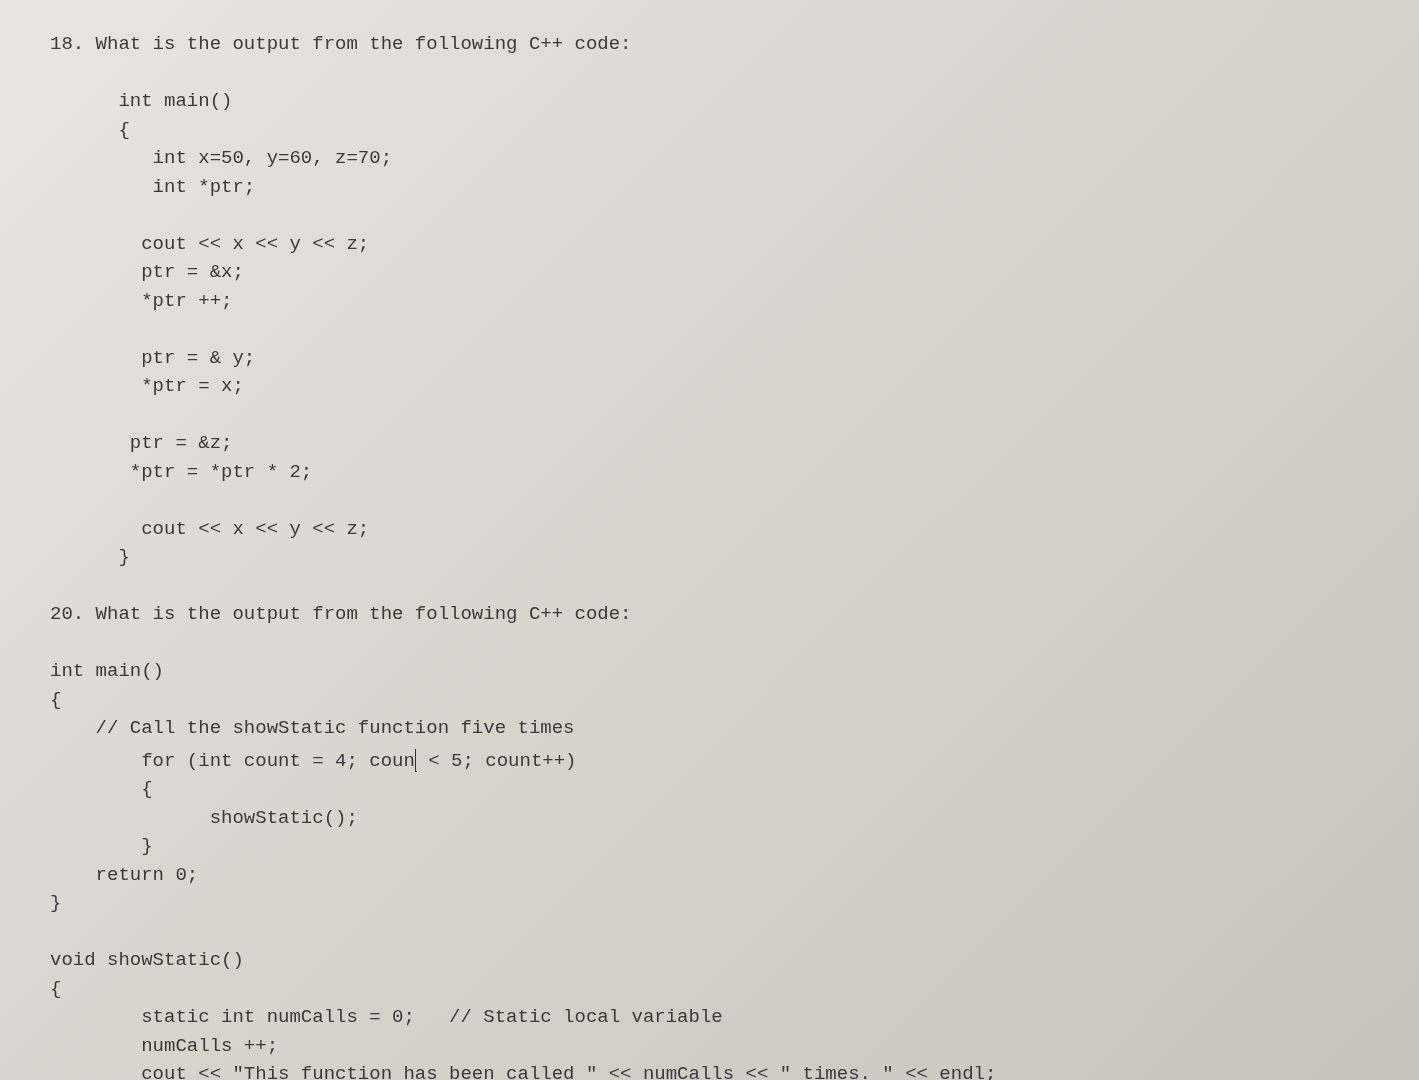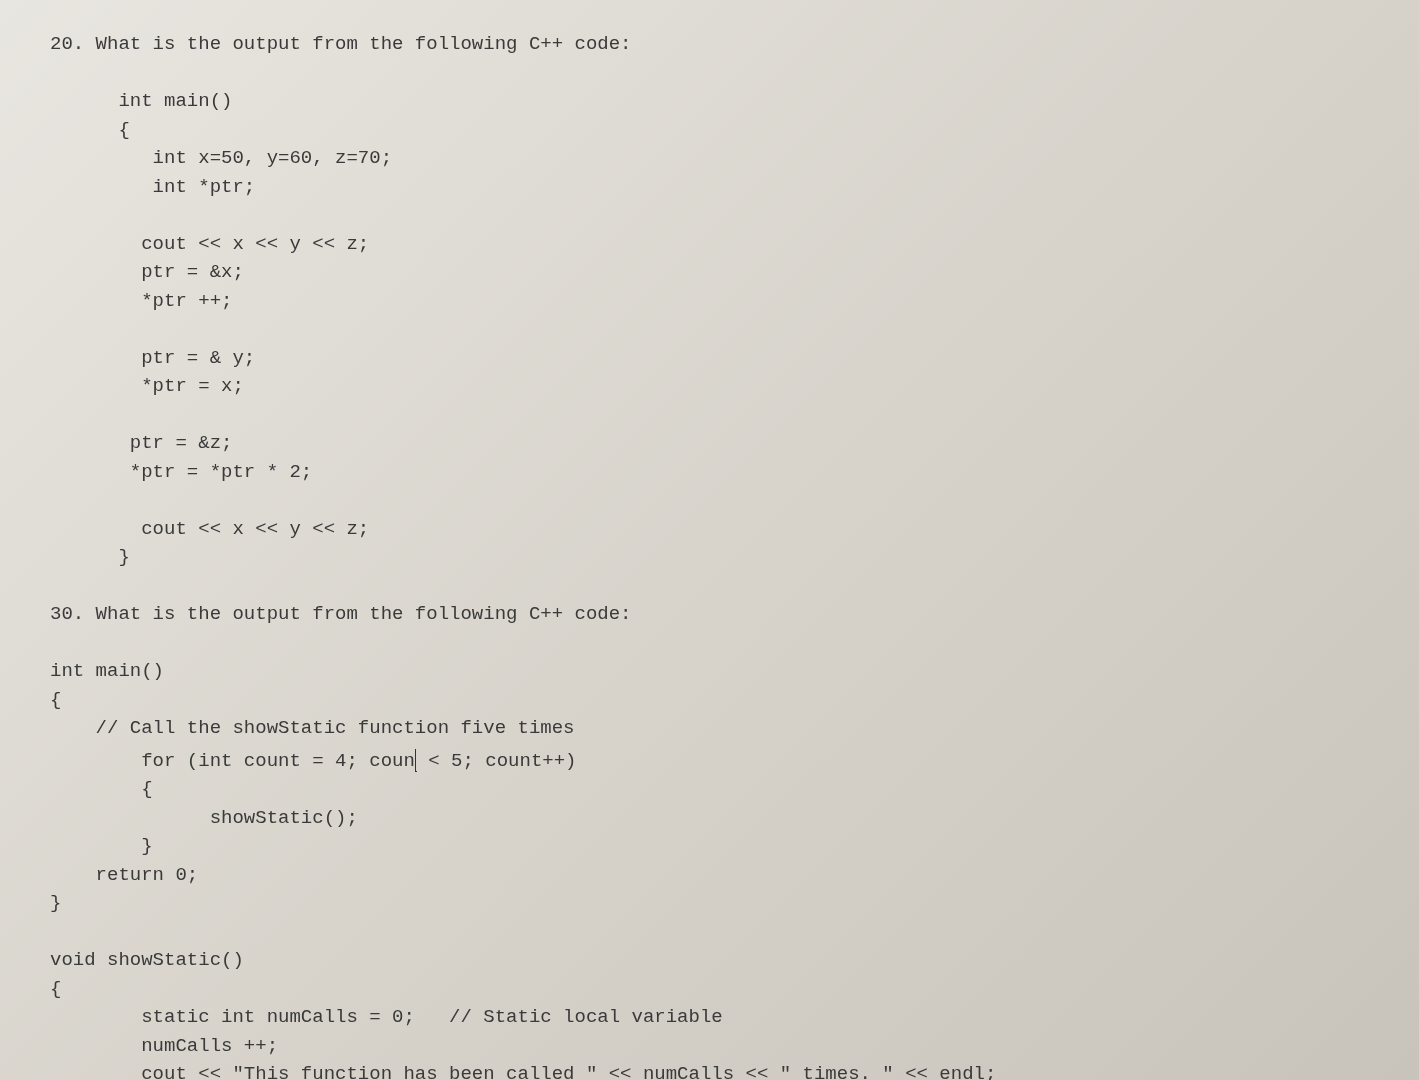--- a/index.html
+++ b/index.html
@@ -25,41 +25,41 @@
     border-left: 1px solid #333;
     border-bottom: 1px solid #333;
     vertical-align: baseline;
     position: relative;
     top: 6px;
   }
 </style>
 </head>
 <body>
 
-<div class="page"><span>20. What is the output from the following C++ code:</span>
+<div class="page"><span>18. What is the output from the following C++ code:</span>
 
 <span>      int main()
       {
          int x=50, y=60, z=70;
          int *ptr;
 
         cout &lt;&lt; x &lt;&lt; y &lt;&lt; z;
         ptr = &amp;x;
         *ptr ++;
 
         ptr = &amp; y;
         *ptr = x;
 
        ptr = &amp;z;
        *ptr = *ptr * 2;
 
         cout &lt;&lt; x &lt;&lt; y &lt;&lt; z;
       }</span>
 
-<span>30. What is the output from the following C++ code:</span>
+<span>20. What is the output from the following C++ code:</span>
 
 <span>int main()
 {
     // Call the showStatic function five times</span>
 <span>        for (int count = 4; coun</span><span class="cursor"></span><span> &lt; 5; count++)</span>
 <span>        {
               showStatic();
         }
     return 0;
 }

